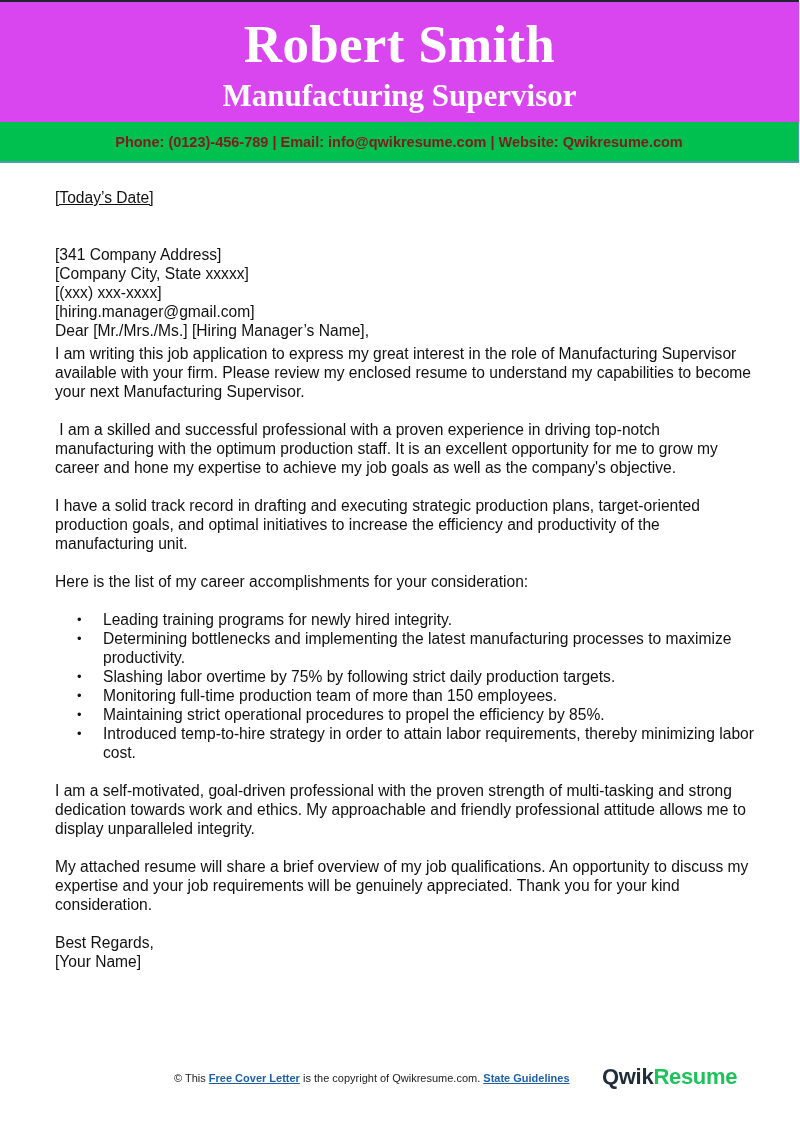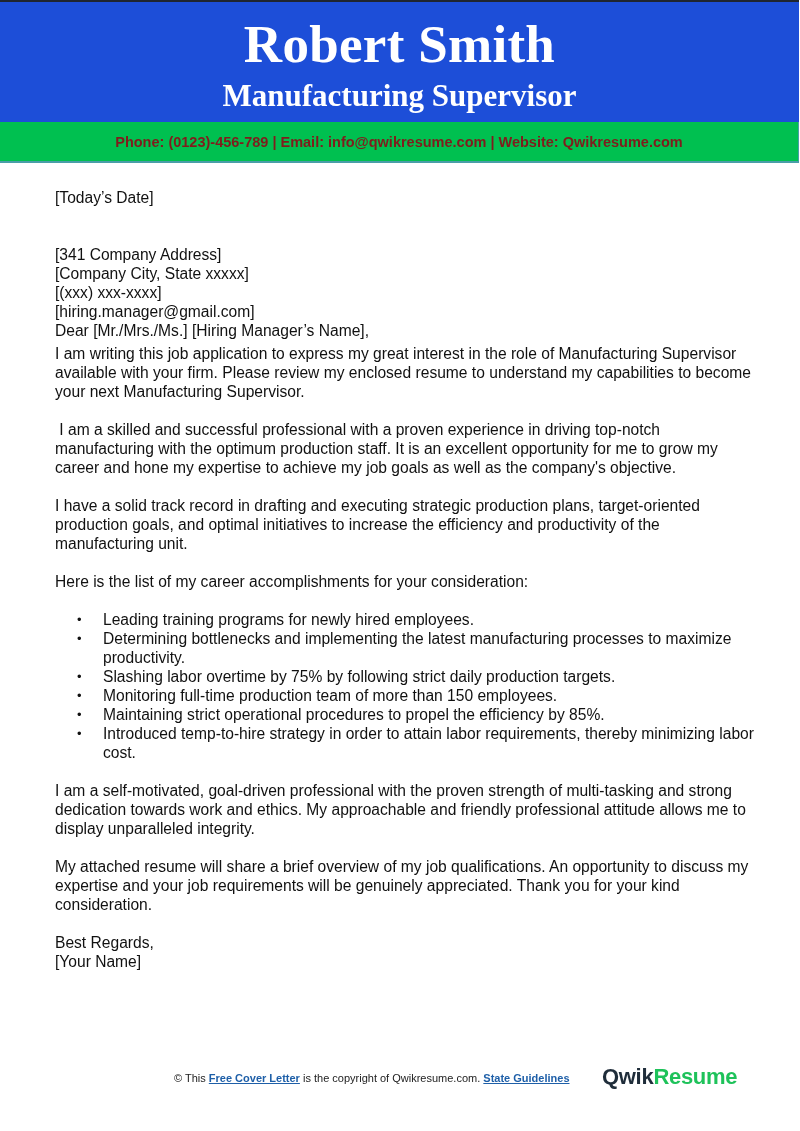--- a/index.html
+++ b/index.html
@@ -14,21 +14,21 @@
       overflow: hidden;
       font-family: "Liberation Sans", sans-serif;
       color: #111111;
     }
     .header {
       position: absolute;
       left: 0;
       top: 0;
       width: 799px;
       height: 122px;
-      background: #1d4ed8;
+      background: #d946ef;
       border-top: 2px solid #1f2530;
       box-sizing: border-box;
       text-align: center;
     }
     .name {
       position: absolute;
       left: 0; right: 0;
       top: 12px;
       font-family: "Liberation Serif", serif;
       font-weight: bold;
@@ -68,21 +68,21 @@
       left: 55px;
       top: 188px;
       width: 700px;
       font-size: 15.6px;
       line-height: 19px;
       color: #111111;
     }
     .content p {
       margin: 0;
     }
-    .date { margin-bottom: 38px !important; }
+    .date { margin-bottom: 38px !important; text-decoration: underline; }
     .address p { margin: 0; }
     .address { }
     .salutation { margin-bottom: 4px !important; }
     .para { margin-bottom: 19px !important; }
     .list-intro { margin-bottom: 19px !important; }
     ul.accomplishments {
       margin: 0 0 19px 0;
       padding: 0 0 0 48px;
       list-style: none;
     }
@@ -155,21 +155,21 @@
 
   <p class="salutation">Dear [Mr./Mrs./Ms.] [Hiring Manager’s Name],</p>
 
   <p class="para">I am writing this job application to express my great interest in the role of Manufacturing Supervisor available with your firm. Please review my enclosed resume to understand my capabilities to become your next Manufacturing Supervisor.</p>
   <p class="para" style="white-space: pre-wrap;"> I am a skilled and successful professional with a proven experience in driving top-notch manufacturing with the optimum production staff. It is an excellent opportunity for me to grow my career and hone my expertise to achieve my job goals as well as the company's objective.</p>
   <p class="para">I have a solid track record in drafting and executing strategic production plans, target-oriented production goals, and optimal initiatives to increase the efficiency and productivity of the manufacturing unit.</p>
 
   <p class="list-intro">Here is the list of my career accomplishments for your consideration:</p>
 
   <ul class="accomplishments">
-    <li><span class="bullet">•</span><span>Leading training programs for newly hired employees.</span></li>
+    <li><span class="bullet">•</span><span>Leading training programs for newly hired integrity.</span></li>
     <li><span class="bullet">•</span><span>Determining bottlenecks and implementing the latest manufacturing processes to maximize productivity.</span></li>
     <li><span class="bullet">•</span><span>Slashing labor overtime by 75% by following strict daily production targets.</span></li>
     <li><span class="bullet">•</span><span>Monitoring full-time production team of more than 150 employees.</span></li>
     <li><span class="bullet">•</span><span>Maintaining strict operational procedures to propel the efficiency by 85%.</span></li>
     <li><span class="bullet">•</span><span>Introduced temp-to-hire strategy in order to attain labor requirements, thereby minimizing labor cost.</span></li>
   </ul>
 
   <p class="para">I am a self-motivated, goal-driven professional with the proven strength of multi-tasking and strong dedication towards work and ethics. My approachable and friendly professional attitude allows me to display unparalleled integrity.</p>
   <p class="para">My attached resume will share a brief overview of my job qualifications. An opportunity to discuss my expertise and your job requirements will be genuinely appreciated. Thank you for your kind consideration.</p>
 

